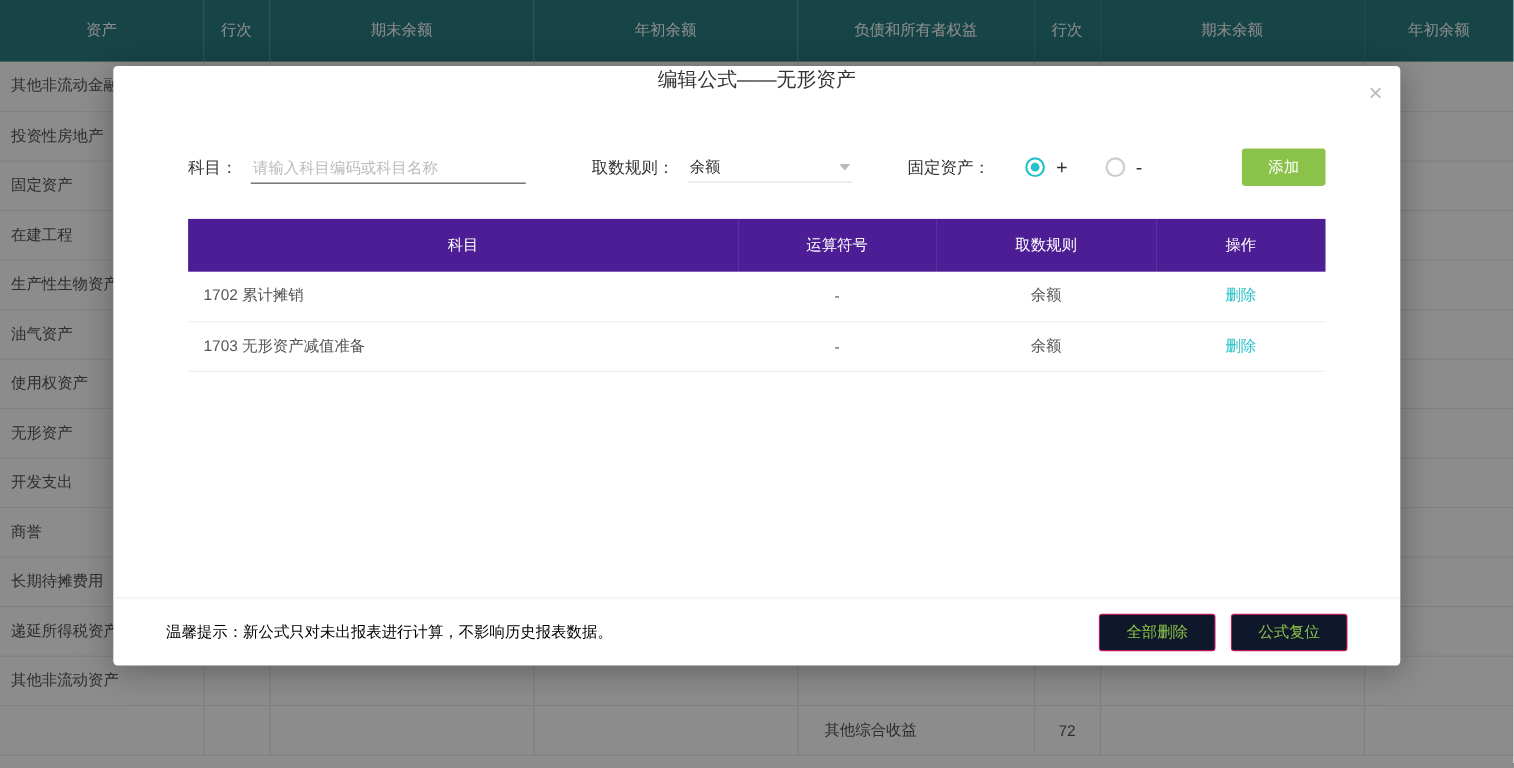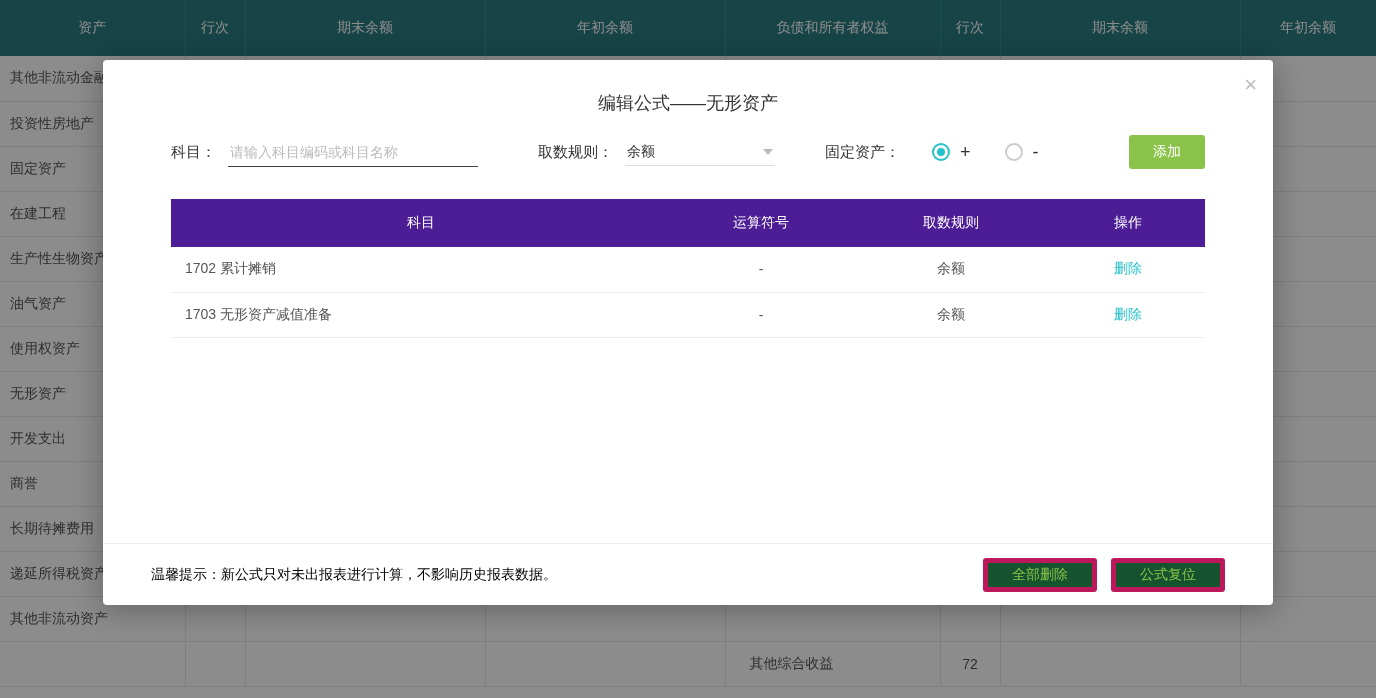--- a/index.html
+++ b/index.html
@@ -56,21 +56,21 @@
       border-radius: 4px;
       box-shadow: 0 5px 30px rgba(0,0,0,0.3);
       display: flex;
       flex-direction: column;
       height: 545px;
       position: relative;
     }
     .modal-header {
       height: 55px;
       display: flex;
-      align-items: flex-end;
+      align-items: flex-start;
       justify-content: center;
       position: relative;
     }
     .modal-title {
       font-size: 18px;
       color: #333;
     }
     .close-icon {
       position: absolute;
       right: 16px;
@@ -172,22 +172,22 @@
       cursor: pointer;
       font-size: 14px;
       border: none;
     }
     .btn-primary {
       background: #8bc34a;
       color: #fff;
       margin-left: auto;
     }
     .btn-outline {
-      background: #14532d;
-      border: 5px solid #be185d;
+      background: #0f172a;
+      border: 1px solid #be185d;
       color: #8bc34a;
     }
     
     
     .ftable {
       width: 100%;
       border-collapse: collapse;
     }
     .ftable thead th {
       background: #4c1d95;

